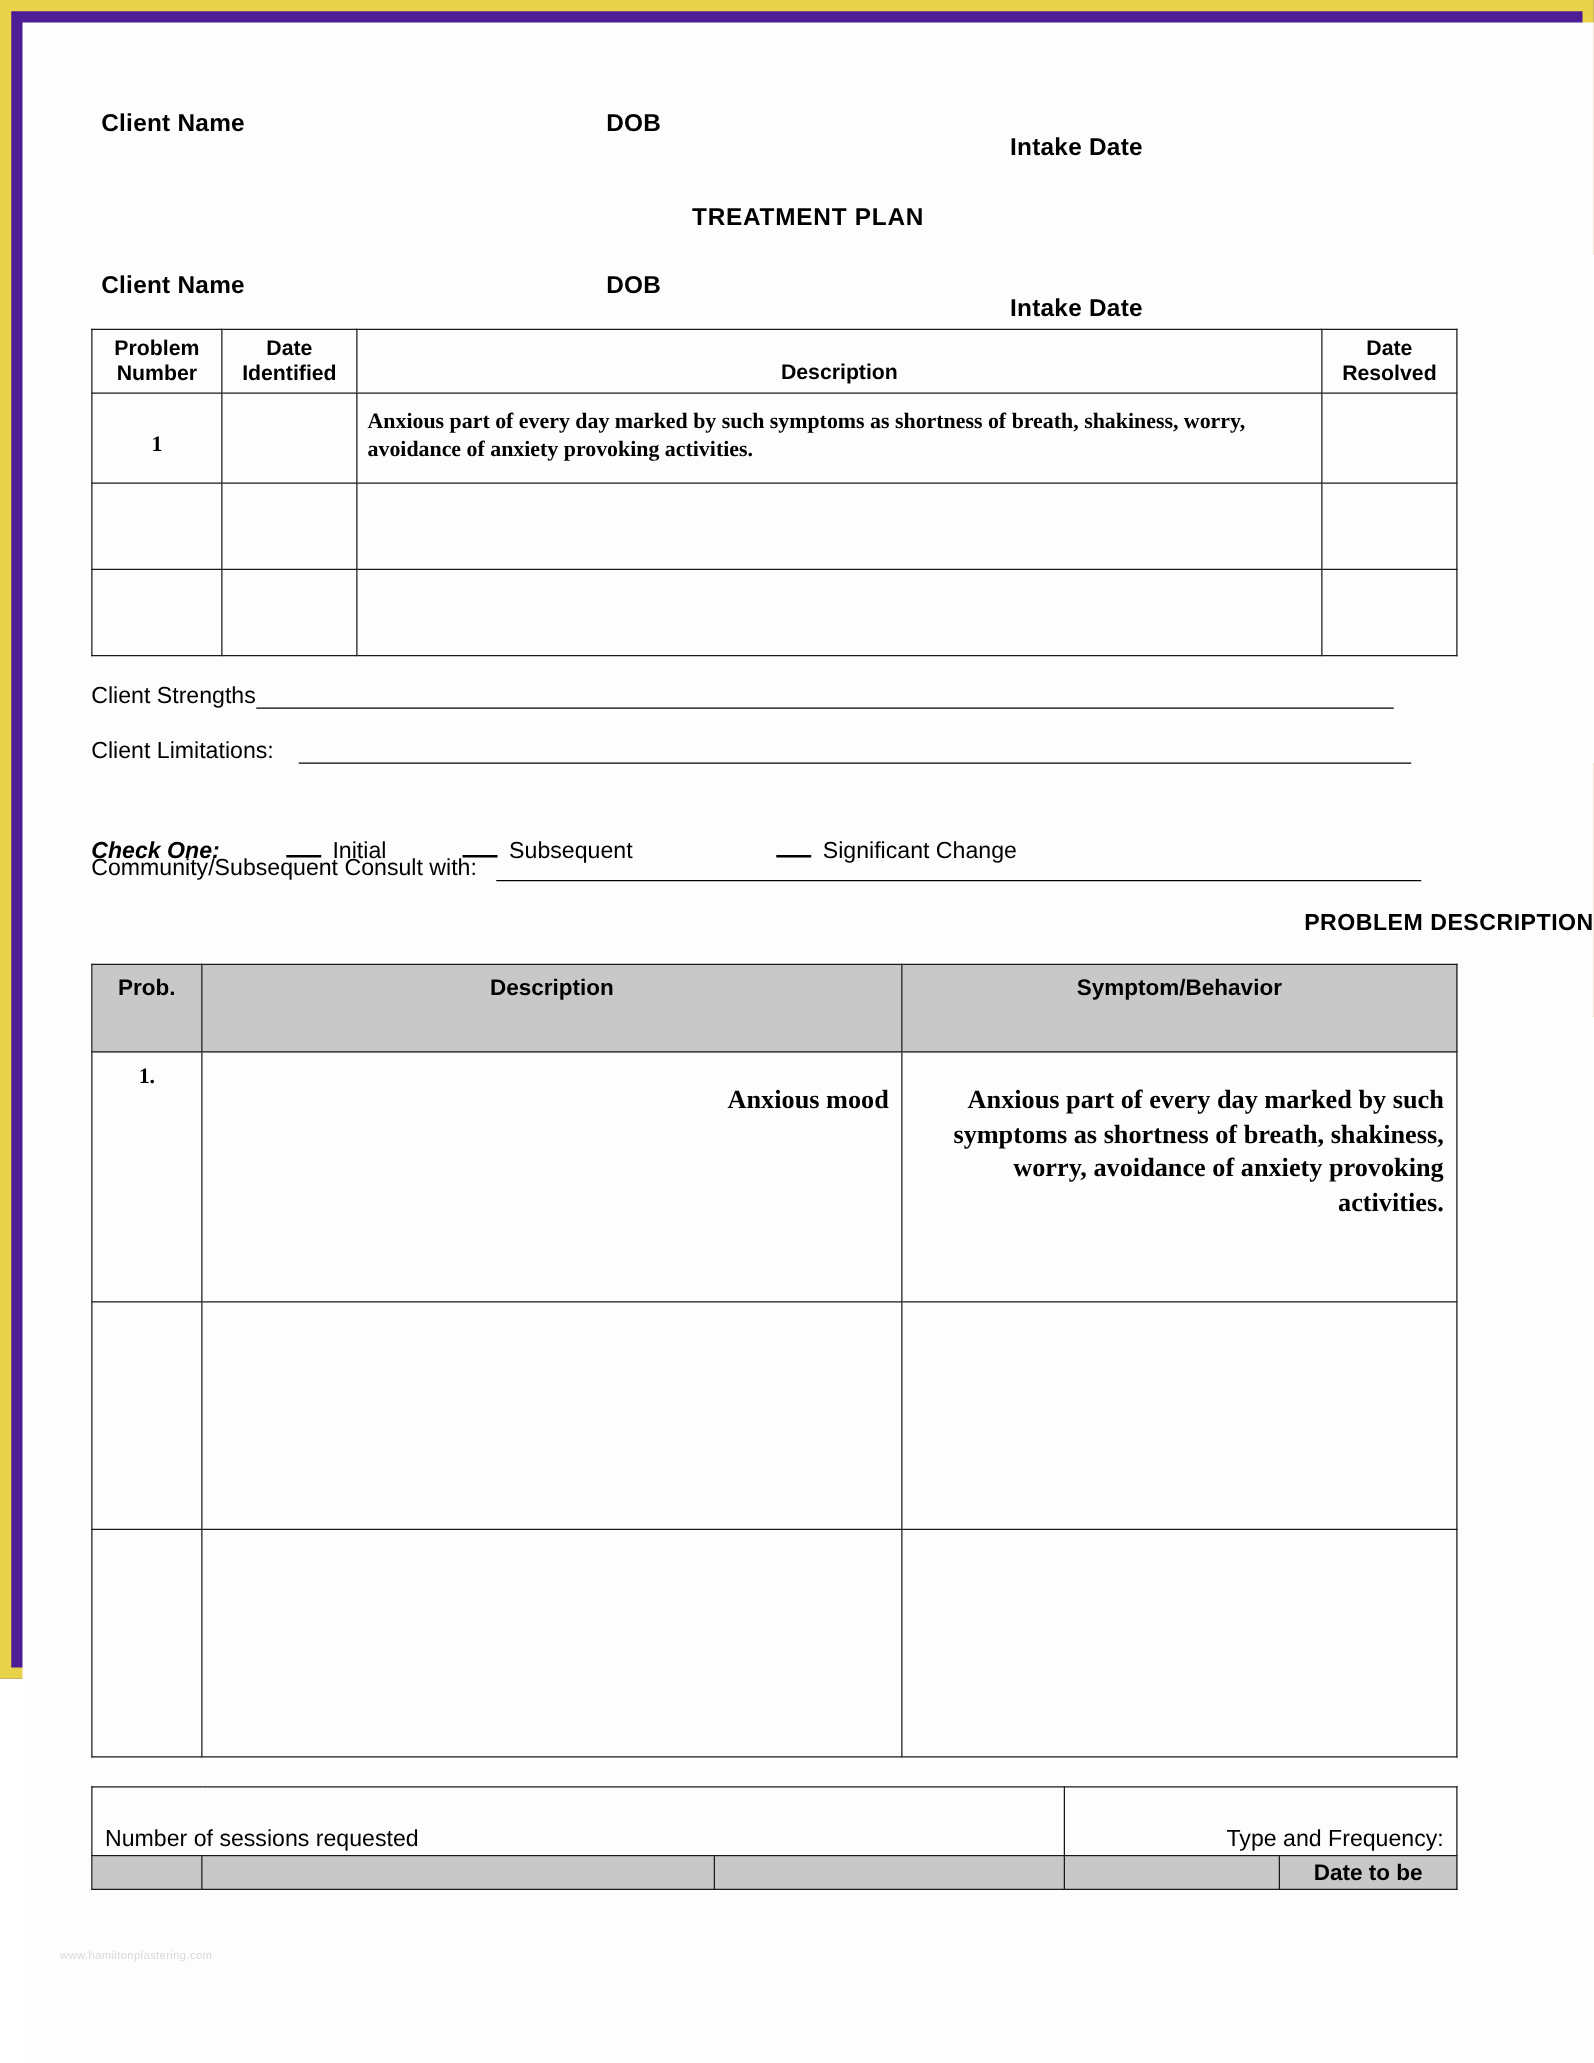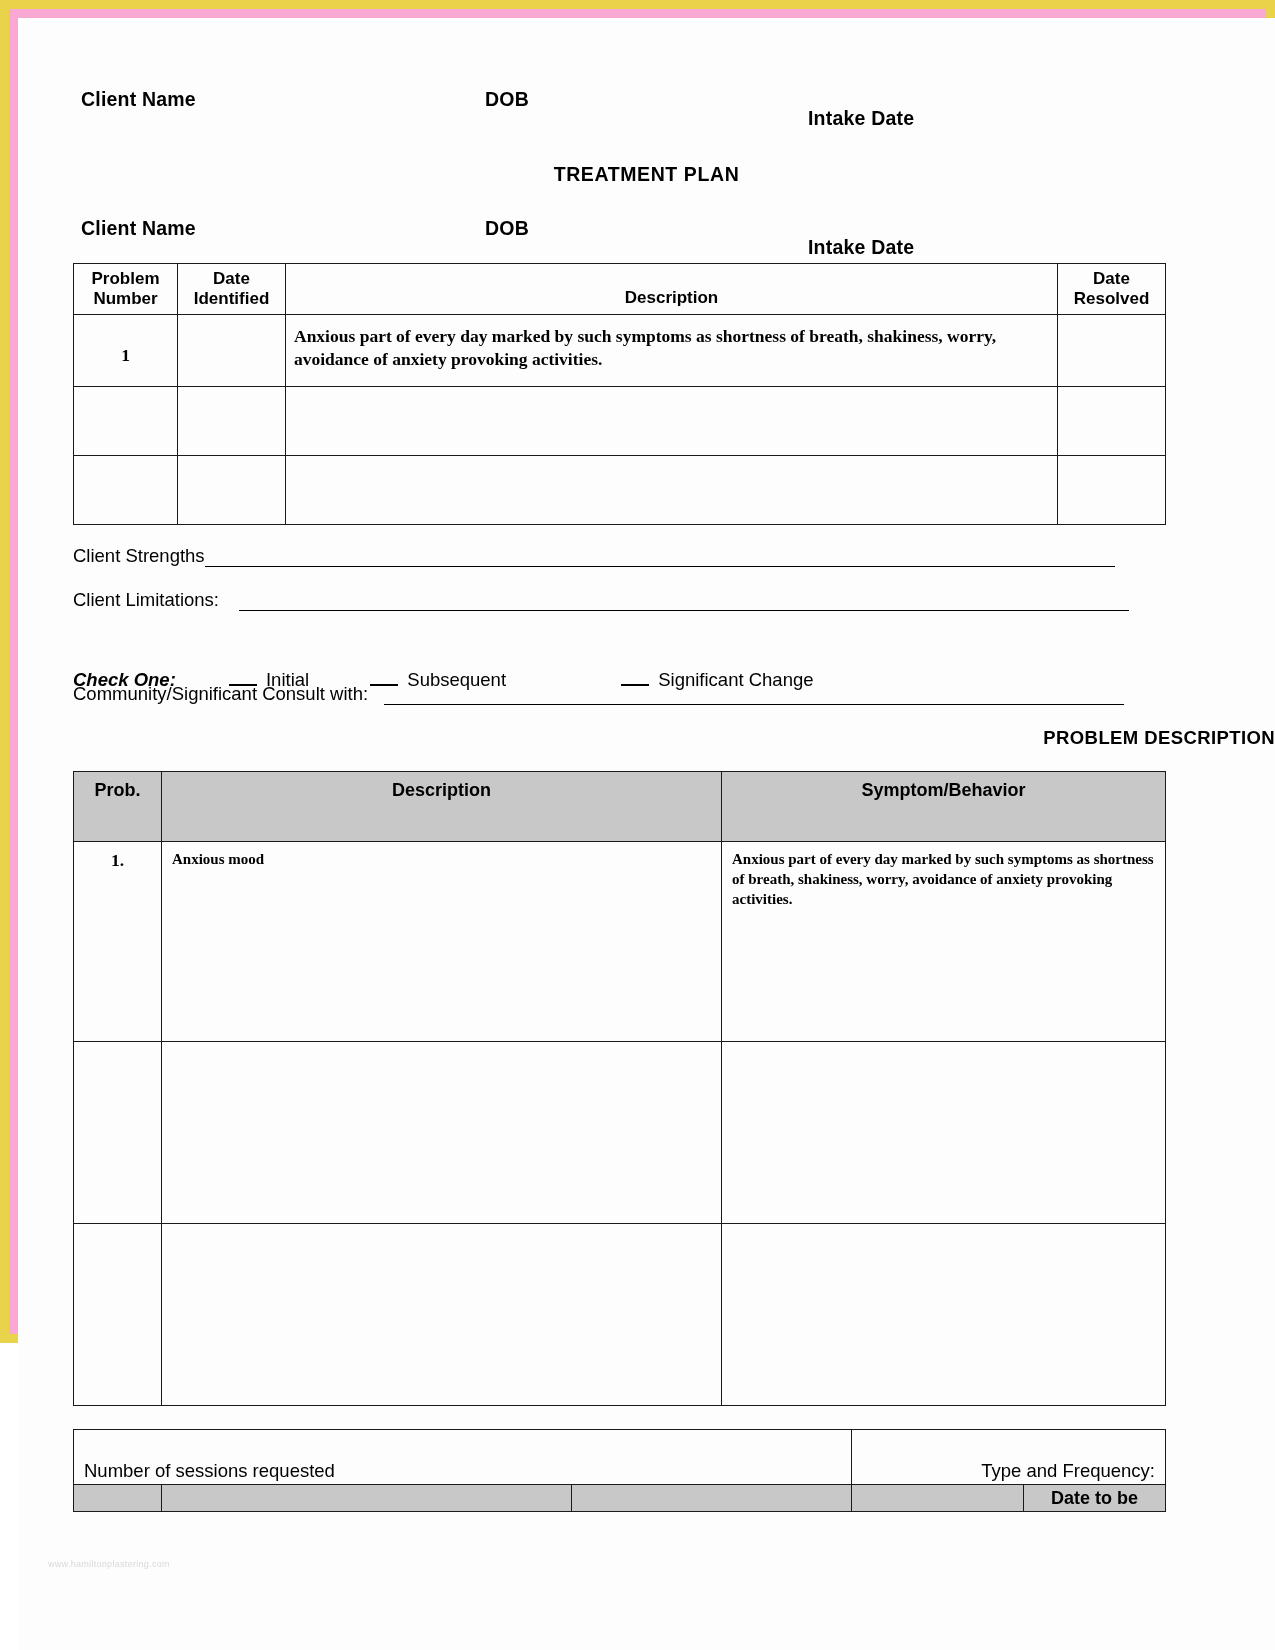--- a/index.html
+++ b/index.html
@@ -17,21 +17,21 @@
   }
 
   
   .page-frame {
     position: absolute;
     left: 0; top: 0;
     width: 1275px;
     height: 1343px;
     box-sizing: border-box;
     border: 9px solid #e8d34a;
-    background: #f9a8d4;
+    background: #4c1d95;
   }
   .page-inner {
     position: absolute;
     left: 9px; top: 9px;
     width: 1257px;
     height: 1632px;
     background: #fdfdfd;
   }
 
   .content {
@@ -175,23 +175,24 @@
     background: #c8c8c8;
     text-align: center;
     font-weight: bold;
     font-size: 18px;
     font-family: "Liberation Sans", sans-serif;
     vertical-align: top;
     padding: 8px 4px 0 4px;
   }
   #desc-table td.cellbody {
     font-family: "Liberation Serif", serif;
-    font-size: 15px;
+    font-size: 21px;
     line-height: 1.32;
-    padding: 8px 10px;
+    padding: 24px 10px;
+    text-align: right;
   }
   #desc-table td.cellnum {
     font-family: "Liberation Serif", serif;
     font-size: 17.5px;
     text-align: center;
     padding-top: 8px;
   }
 
   
   #footer-table {
@@ -325,21 +326,21 @@
         </span>
         <span class="opt" style="margin-left:56px">
           <span class="blankline"></span><span>Subsequent</span>
         </span>
         <span class="opt" style="margin-left:110px">
           <span class="blankline"></span><span>Significant Change</span>
         </span>
       </div>
 
       <div class="fill-line" style="top:665px">
-        <span class="lbl">Community/Significant Consult with:</span><span class="rule" style="width:740px;margin-left:16px"></span>
+        <span class="lbl">Community/Subsequent Consult with:</span><span class="rule" style="width:740px;margin-left:16px"></span>
       </div>
 
       <div class="section-title" style="top:709px">PROBLEM DESCRIPTION</div>
 
       <table class="form-table" id="desc-table" style="top:753px">
         <colgroup>
           <col style="width:88px">
           <col style="width:560px">
           <col style="width:444px">
         </colgroup>

